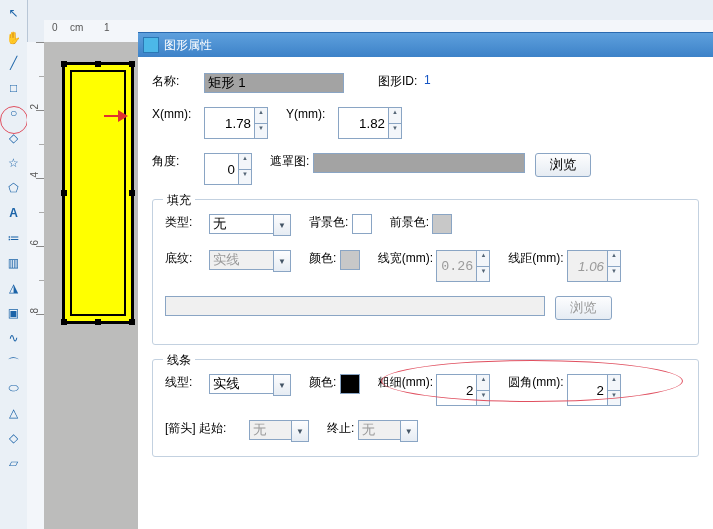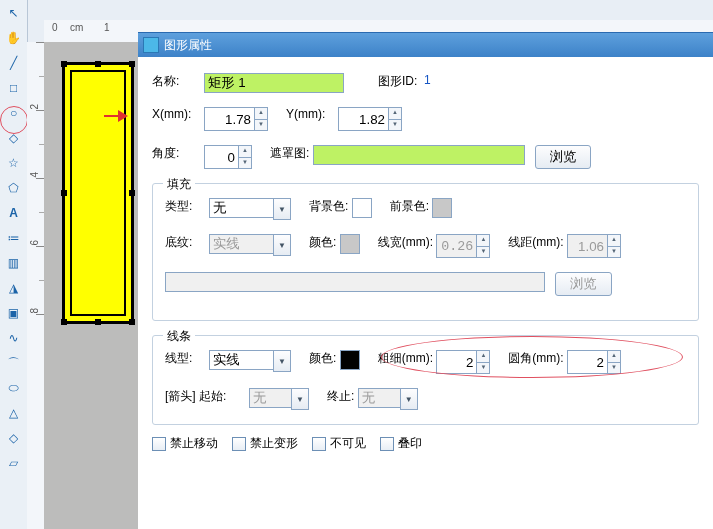--- a/index.html
+++ b/index.html
@@ -26,25 +26,25 @@
 .red-arrow:before{content:"";position:absolute;left:-24px;top:-1px;width:14px;height:2px;background:#e03030}
 .panel{position:absolute;left:138px;top:32px;right:0;height:497px;background:#fff;border-top:1px solid #2a6ab0}
 .panel-head{height:24px;background:linear-gradient(#5ea0dd,#3d82c8);display:flex;align-items:center;color:#fff;font-size:12px}
 .panel-head .ico{width:14px;height:14px;background:#4cb8e8;border:1px solid #2b78b5;margin:0 5px;display:inline-block}
 .tabstrip{height:26px;background:#f2f6fb;border-bottom:1px solid #9ab3ce;display:flex;align-items:flex-end}
 .tab{height:22px;padding:0 14px;border:1px solid #9ab3ce;border-bottom:none;background:#fff;border-radius:3px 3px 0 0;margin-left:6px;line-height:22px;position:relative;top:1px}
 .body{padding:16px 14px 10px 14px}
 .row{display:flex;align-items:flex-start;margin-bottom:14px}
 .lbl-field{width:52px}
 .lbl-field.w{width:72px}
-.txt{height:20px;border:1px solid #8aa5c4;background:#bef264;padding:0 3px;box-sizing:border-box}
+.txt{height:20px;border:1px solid #8aa5c4;background:#a3a3a3;padding:0 3px;box-sizing:border-box}
 .txt.name{width:140px}
 .txt.long{width:212px}
 .spin{display:flex}
-.spin input{width:50px;height:24px;text-align:right;border:1px solid #8aa5c4;border-right:none;padding-right:3px;box-sizing:border-box}
+.spin input{width:50px;height:32px;text-align:right;border:1px solid #8aa5c4;border-right:none;padding-right:3px;box-sizing:border-box}
 .spin.disabled input{background:#f0f0f0;color:#9a9a9a}
 .spinbtns{width:14px;display:flex;flex-direction:column}
 .spinbtns div{flex:1;border:1px solid #8aa5c4;background:#f3f6fa;font-size:6px;line-height:8px;text-align:center;color:#567}
 .spinbtns div:first-child{border-bottom:none}
 .gap{width:18px}
 .link{color:#1655c4}
 .btn{height:24px;padding:0 14px;border:1px solid #8aa5c4;background:linear-gradient(#fdfdfe,#e6ecf3);border-radius:3px}
 .btn.dis{color:#9a9a9a}
 .group{border:1px solid #c3d1e0;border-radius:3px;padding:14px 12px 10px 12px;margin-bottom:14px;position:relative}
 .group .legend{position:absolute;top:-8px;left:10px;background:#fff;padding:0 4px}
@@ -204,21 +204,21 @@
           <div class="spin disabled">
               <input style="width: 40px; font-family: Liberation Mono, monospace;" disabled="" value="0.26">
               <div class="spinbtns">
                 <div>▲</div>
                 <div>▼</div>
               </div>
             </div>
           <span class="gap"></span>
           <span>线距(mm):</span>&nbsp;
           <div class="spin disabled">
-              <input style="width: 40px;" disabled="" value="1.06">
+              <input style="width: 40px; font-style: italic;" disabled="" value="1.06">
               <div class="spinbtns">
                 <div>▲</div>
                 <div>▼</div>
               </div>
             </div>
         </div>
         <div class="row">
           <input class="txt" style="width: 380px; background: rgb(240, 240, 240);" disabled="">
           <span style="width:10px"></span>
           <button class="btn dis">浏览</button>
@@ -264,33 +264,15 @@
           <span class="gap"></span>
           <span>终止:</span>&nbsp;
           <div class="combo small disabled">
               <input disabled="" value="无" style="">
               <div class="arr">▼</div>
             </div>
         </div>
         <div class="red-oval" style="left:228px;top:0px;width:300px;height:40px"></div>
       </div>
 
-      <div class="row" style="margin-top:-4px">
-        <span class="chk">
-            <span class="box"></span>
-            <span>禁止移动</span>
-          </span>
-        <span class="chk">
-            <span class="box"></span>
-            <span>禁止变形</span>
-          </span>
-        <span class="chk">
-            <span class="box"></span>
-            <span>不可见</span>
-          </span>
-        <span class="chk">
-            <span class="box"></span>
-            <span>叠印</span>
-          </span>
-      </div>
     </div>
   </div>
 </div>
 
 </body></html>

